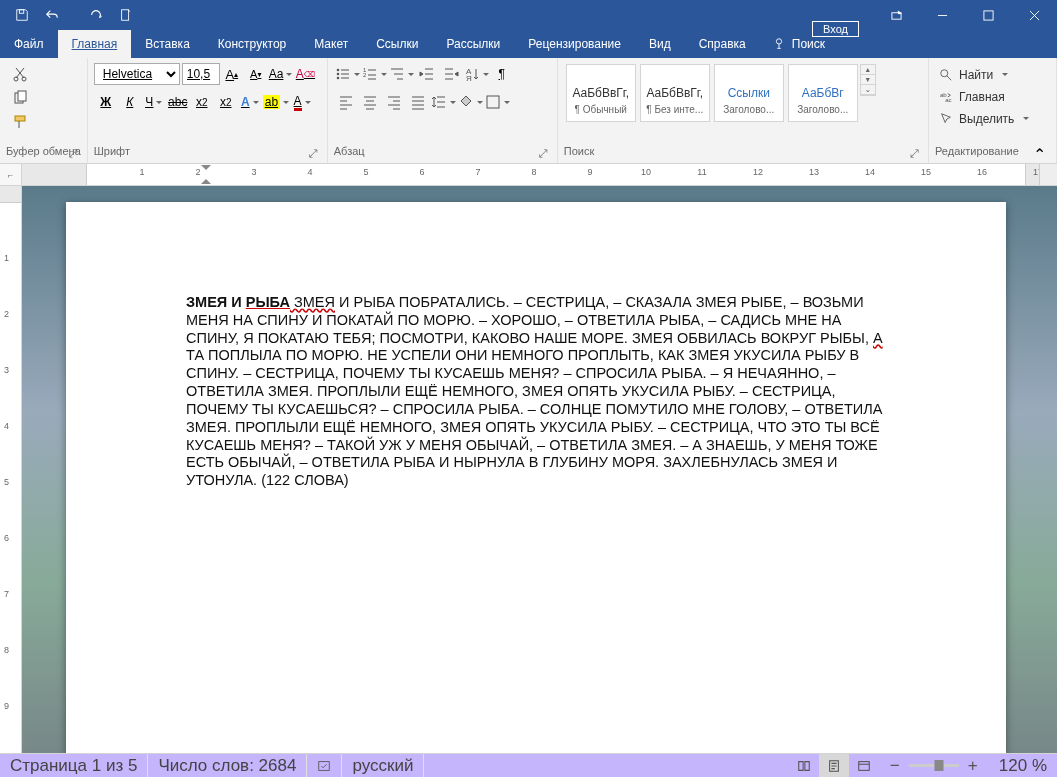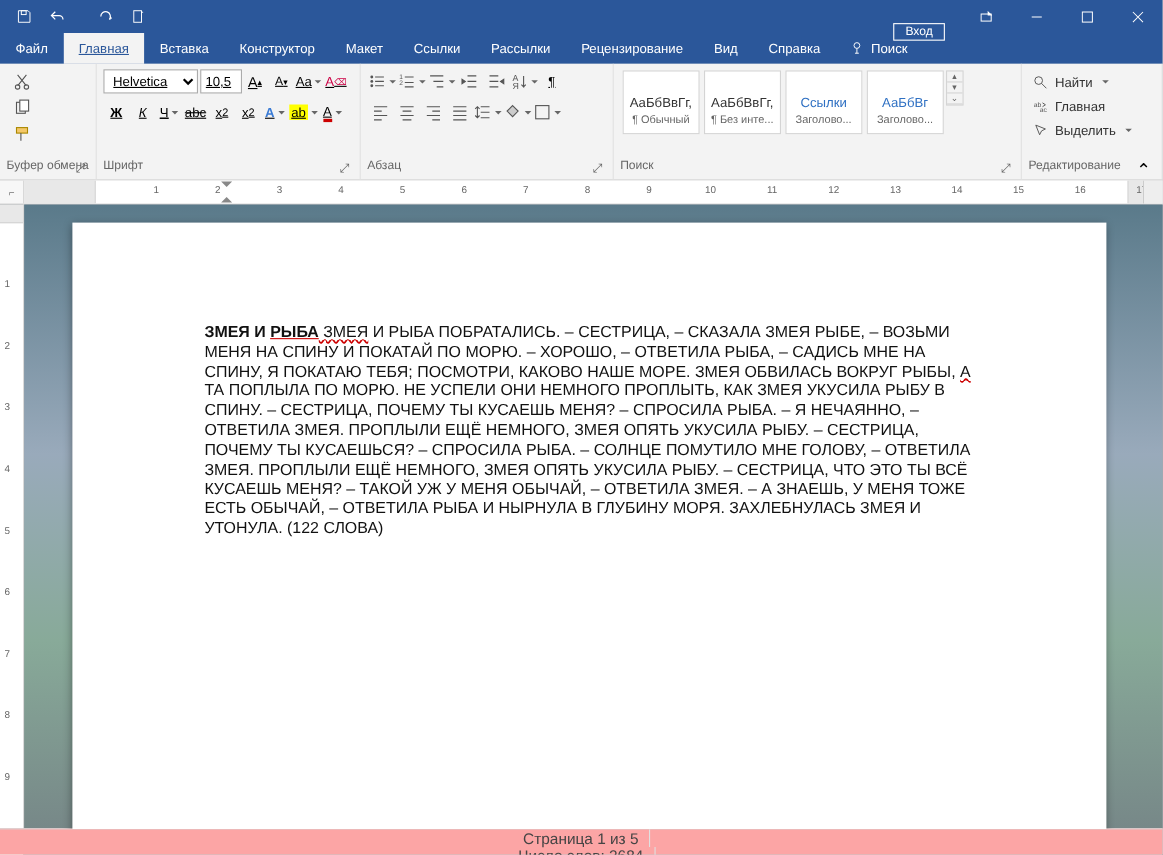--- a/index.html
+++ b/index.html
@@ -71,21 +71,21 @@
 .docbg { flex:1; overflow:auto; position:relative; background: linear-gradient(#5a7a8a,#9ab 40%,#8a9 70%,#788); }
 .docbg::-webkit-scrollbar{width:18px;height:18px;}
 .docbg::-webkit-scrollbar-track{background:#eee;border-left:1px solid #ccc;}
 .docbg::-webkit-scrollbar-thumb{background:#c8c8c8;border:3px solid #eee;border-radius:2px;}
 .page { position:absolute; left:44px; top:16px; width:940px; height:1200px; background:#fff; box-shadow:0 2px 8px rgba(0,0,0,.4); }
 .page .content { padding: 92px 110px 0 120px; font-family: Helvetica, Arial, sans-serif; font-size: 14.5px; line-height: 1.23; color:#111; text-align:left; }
 .content .b { font-weight:bold; }
 .content .u { text-decoration: underline; text-decoration-color:#c00; }
 .content .wavy { text-decoration: underline wavy #c00; }
 
-.statusbar { position:absolute; bottom:0; left:0; right:0; height:24px; background:#fca5a5; border-top:1px solid #d4d4d4; display:flex; align-items:center; font-size:14px; color:#444;flex-direction:column; }
+.statusbar { position:absolute; bottom:0; left:0; right:0; height:24px; background:#c4b5fd; border-top:1px solid #d4d4d4; display:flex; align-items:center; font-size:17px; color:#444; }
 .statusbar .sitem { padding:0 10px; border-right:1px solid #e0e0e0; height:100%; display:flex; align-items:center; gap:6px; cursor:pointer;}
 .statusbar .sright { margin-left:auto; display:flex; align-items:center; gap:0;}
 .statusbar .viewbtn{width:30px;height:24px;display:flex;align-items:center;justify-content:center;cursor:pointer;}
 .statusbar .viewbtn.active{background:#d8d8d8;}
 .statusbar .viewbtn svg{width:14px;height:14px;stroke:#555;fill:none;stroke-width:1.2;}
 .zoom-slider{width:110px;display:flex;align-items:center;gap:6px;padding:0 8px;}
 .zoom-slider .track{flex:1;height:3px;background:#ccc;position:relative;}
 .zoom-slider .thumb{position:absolute;top:-4px;width:9px;height:11px;background:#888;left:50%;transform:translateX(-50%);}
 .zbtn{width:16px;text-align:center;cursor:pointer;color:#555;}
 </style>

